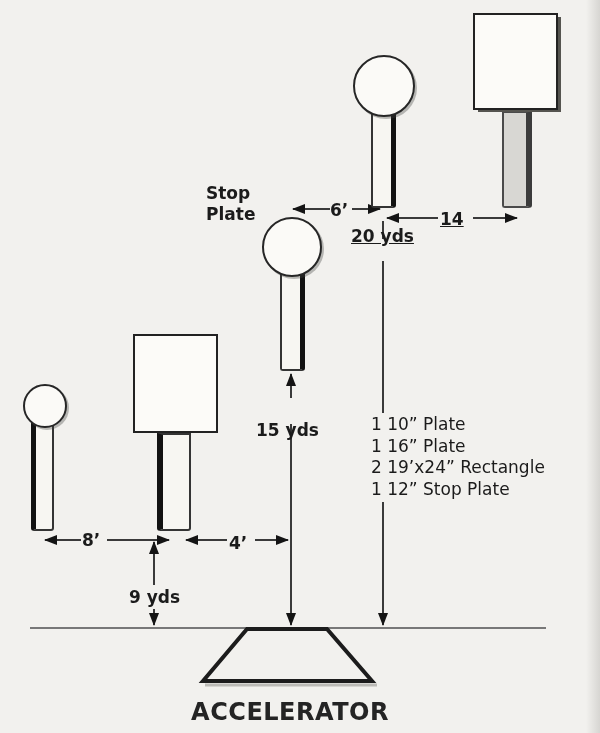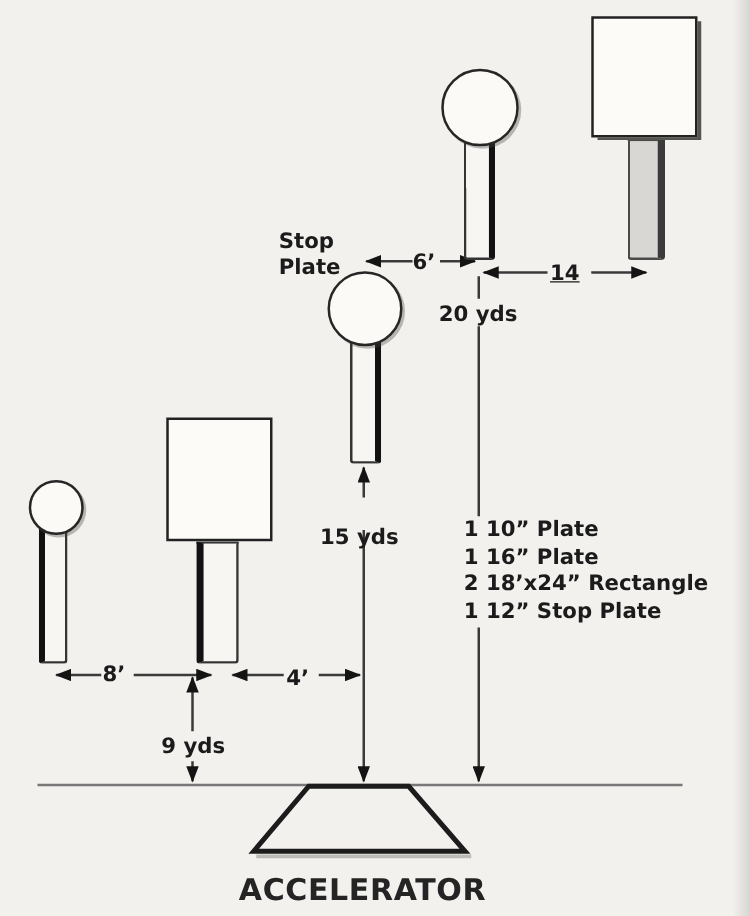--- a/index.html
+++ b/index.html
@@ -38,21 +38,21 @@
   .post.gray{
     background:#d8d7d3;border:2px solid #4a4a4a;border-right:6px solid #3b3b3b;
   }
   
   .lbl{
     position:absolute;font-weight:700;color:#1b1b1b;
     font-size:17px;line-height:21px;white-space:pre-line;z-index:5;
   }
   .equip{
     position:absolute;left:371px;top:414px;z-index:5;
-    font-weight:700;color:#1b1b1b;font-size:17px;line-height:21.6px;
+    font-weight:400;color:#1b1b1b;font-size:17px;line-height:21.6px;
     white-space:nowrap;
   }
   .stage-title{
     position:absolute;left:140px;top:698px;width:300px;
     text-align:center;font-weight:700;font-size:24px;
     letter-spacing:0.5px;color:#242424;z-index:5;
   }
 </style>
 </head>
 <body>
@@ -112,33 +112,33 @@
   <div>
     <div class="post shadow-right" style="left:371px;top:110px;width:25px;height:98px;"></div>
     <div class="disc" style="left:353px;top:55px;width:58px;height:58px;"></div>
   </div>
 
   <div>
     <div class="post gray" style="left:502px;top:111px;width:30px;height:97px;"></div>
     <div class="plate-rect shadowed" style="left:473px;top:13px;width:85px;height:97px;"></div>
   </div>
 
-  <div class="lbl" style="left:206px;top:183px;margin-left:17px;">Stop
+  <div class="lbl" style="left:206px;top:183px;">Stop
 Plate</div>
   <div class="lbl" style="left:330px;top:200px;">6’</div>
   <div class="lbl" style="left:440px;top:209px;text-decoration:underline;">14</div>
-  <div class="lbl" style="left:351px;top:242px;">20 yds</div>
+  <div class="lbl" style="left:351px;top:226px;text-decoration:underline;">20 yds</div>
   <div class="lbl" style="left:256px;top:420px;text-align:right;">15 yds</div>
   <div class="lbl" style="left:82px;top:530px;">8’</div>
   <div class="lbl" style="left:229px;top:533px;">4’</div>
   <div class="lbl" style="left:129px;top:587px;">9 yds</div>
 
   <div class="equip">
     <div>1 10” Plate</div>
     <div>1 16” Plate</div>
-    <div>2 18’x24” Rectangle</div>
+    <div>2 19’x24” Rectangle</div>
     <div>1 12” Stop Plate</div>
   </div>
 
   <div class="stage-title">ACCELERATOR</div>
 
   <div class="page-edge"></div>
 </div>
 
 </body></html>

